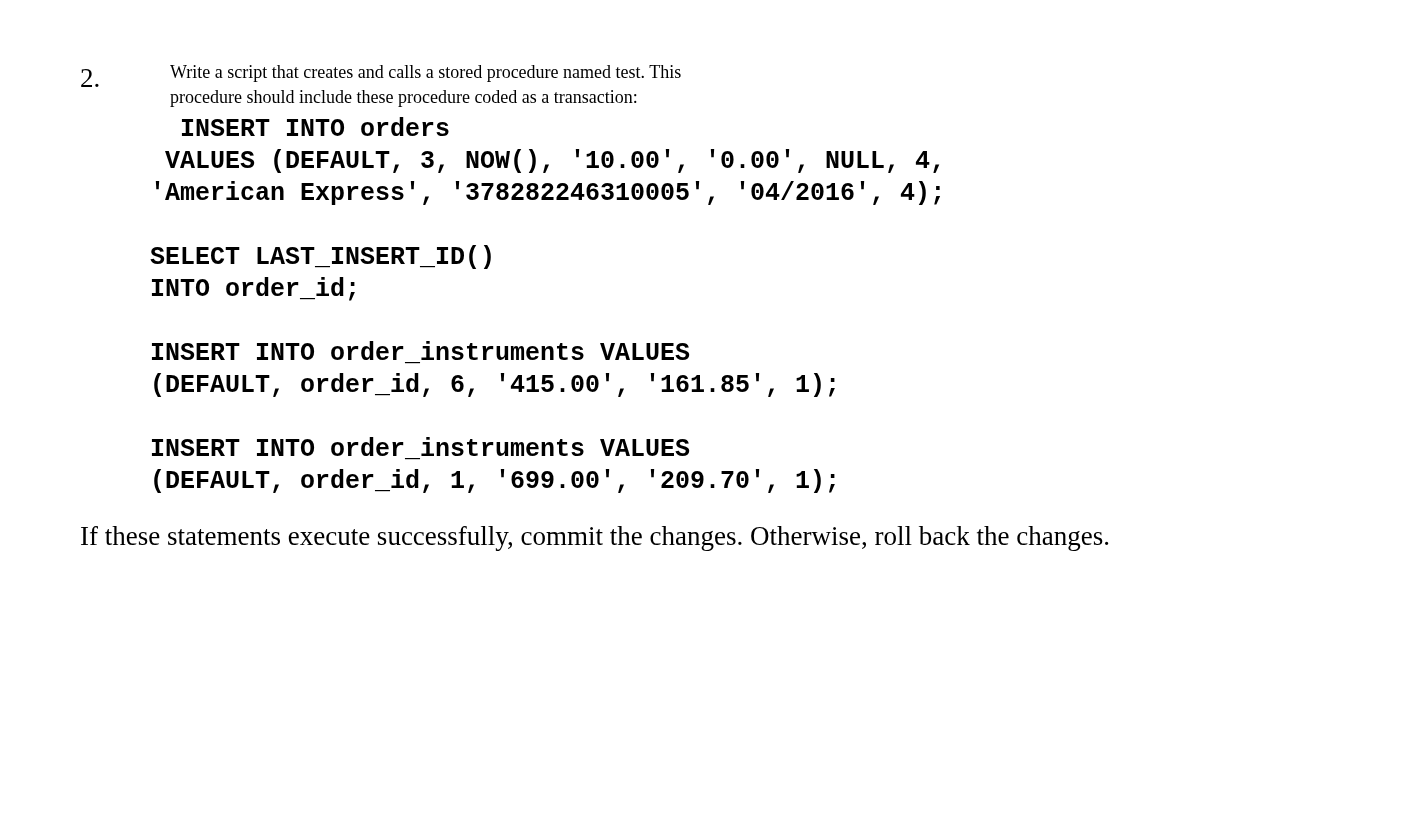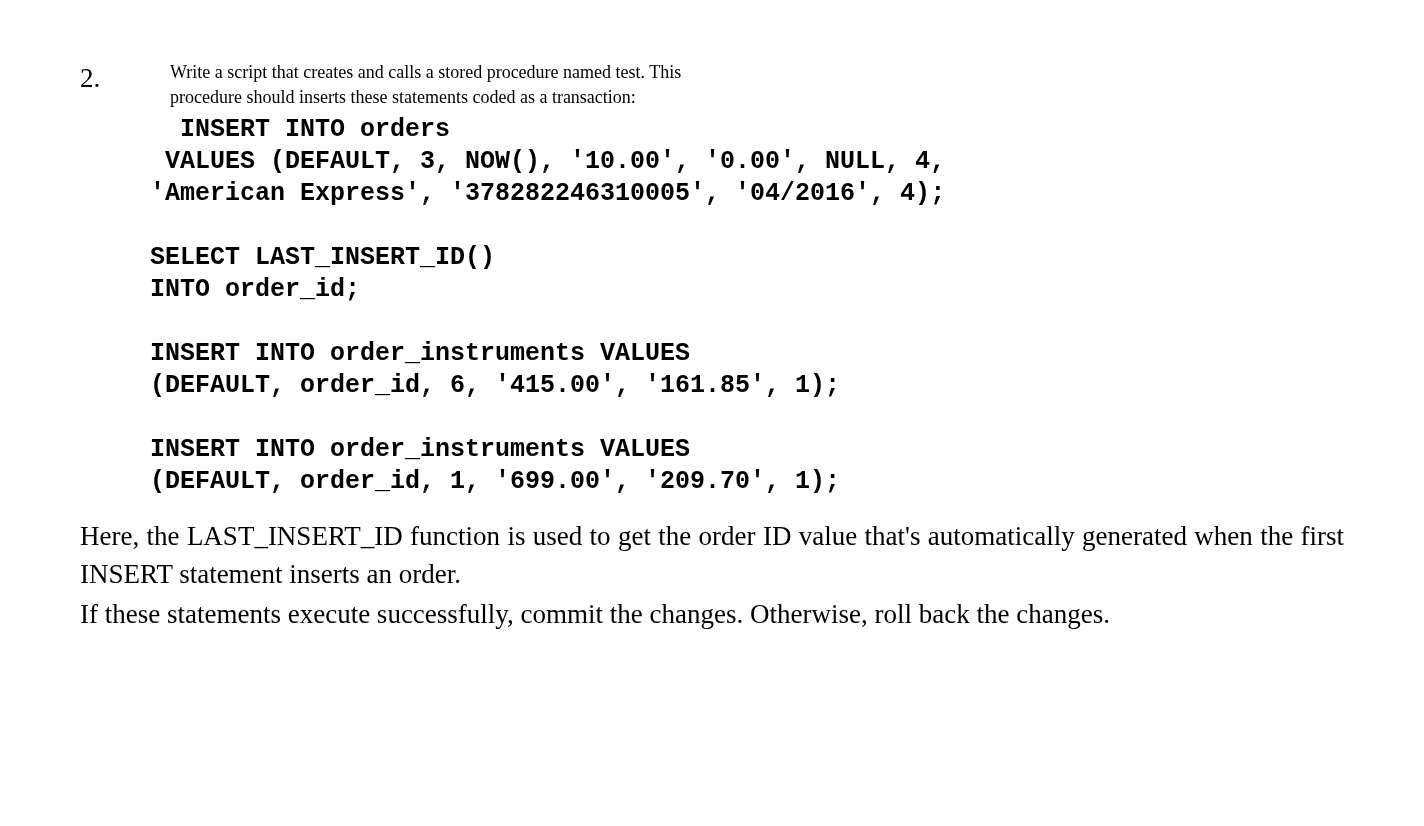--- a/index.html
+++ b/index.html
@@ -52,33 +52,32 @@
       text-align: left;
     }
   </style>
 </head>
 <body>
 
 <div class="list-item">
   <div class="list-number">2.</div>
   <div class="list-content">
     <span>Write a script that creates and calls a stored procedure named test. This</span><br>
-    <span>procedure should inserts these statements coded as a transaction:</span>
+    <span>procedure should include these procedure coded as a transaction:</span>
   </div>
 </div>
 
 <div class="code-block"><span>  INSERT INTO orders</span>
 <span> VALUES (DEFAULT, 3, NOW(), '10.00', '0.00', NULL, 4,</span>
 <span>'American Express', '378282246310005', '04/2016', 4);</span>
 <span></span>
 <span>SELECT LAST_INSERT_ID()</span>
 <span>INTO order_id;</span>
 <span></span>
 <span>INSERT INTO order_instruments VALUES</span>
 <span>(DEFAULT, order_id, 6, '415.00', '161.85', 1);</span>
 <span></span>
 <span>INSERT INTO order_instruments VALUES</span>
 <span>(DEFAULT, order_id, 1, '699.00', '209.70', 1);</span></div>
 
 <div class="footer-text">
-  <div class="footer-para1">Here, the LAST_INSERT_ID function is used to get the order ID value that's automatically generated when the first INSERT statement inserts an order.</div>
   <div class="footer-para2">If these statements execute successfully, commit the changes. Otherwise, roll back the changes.</div>
 </div>
 
 </body></html>

